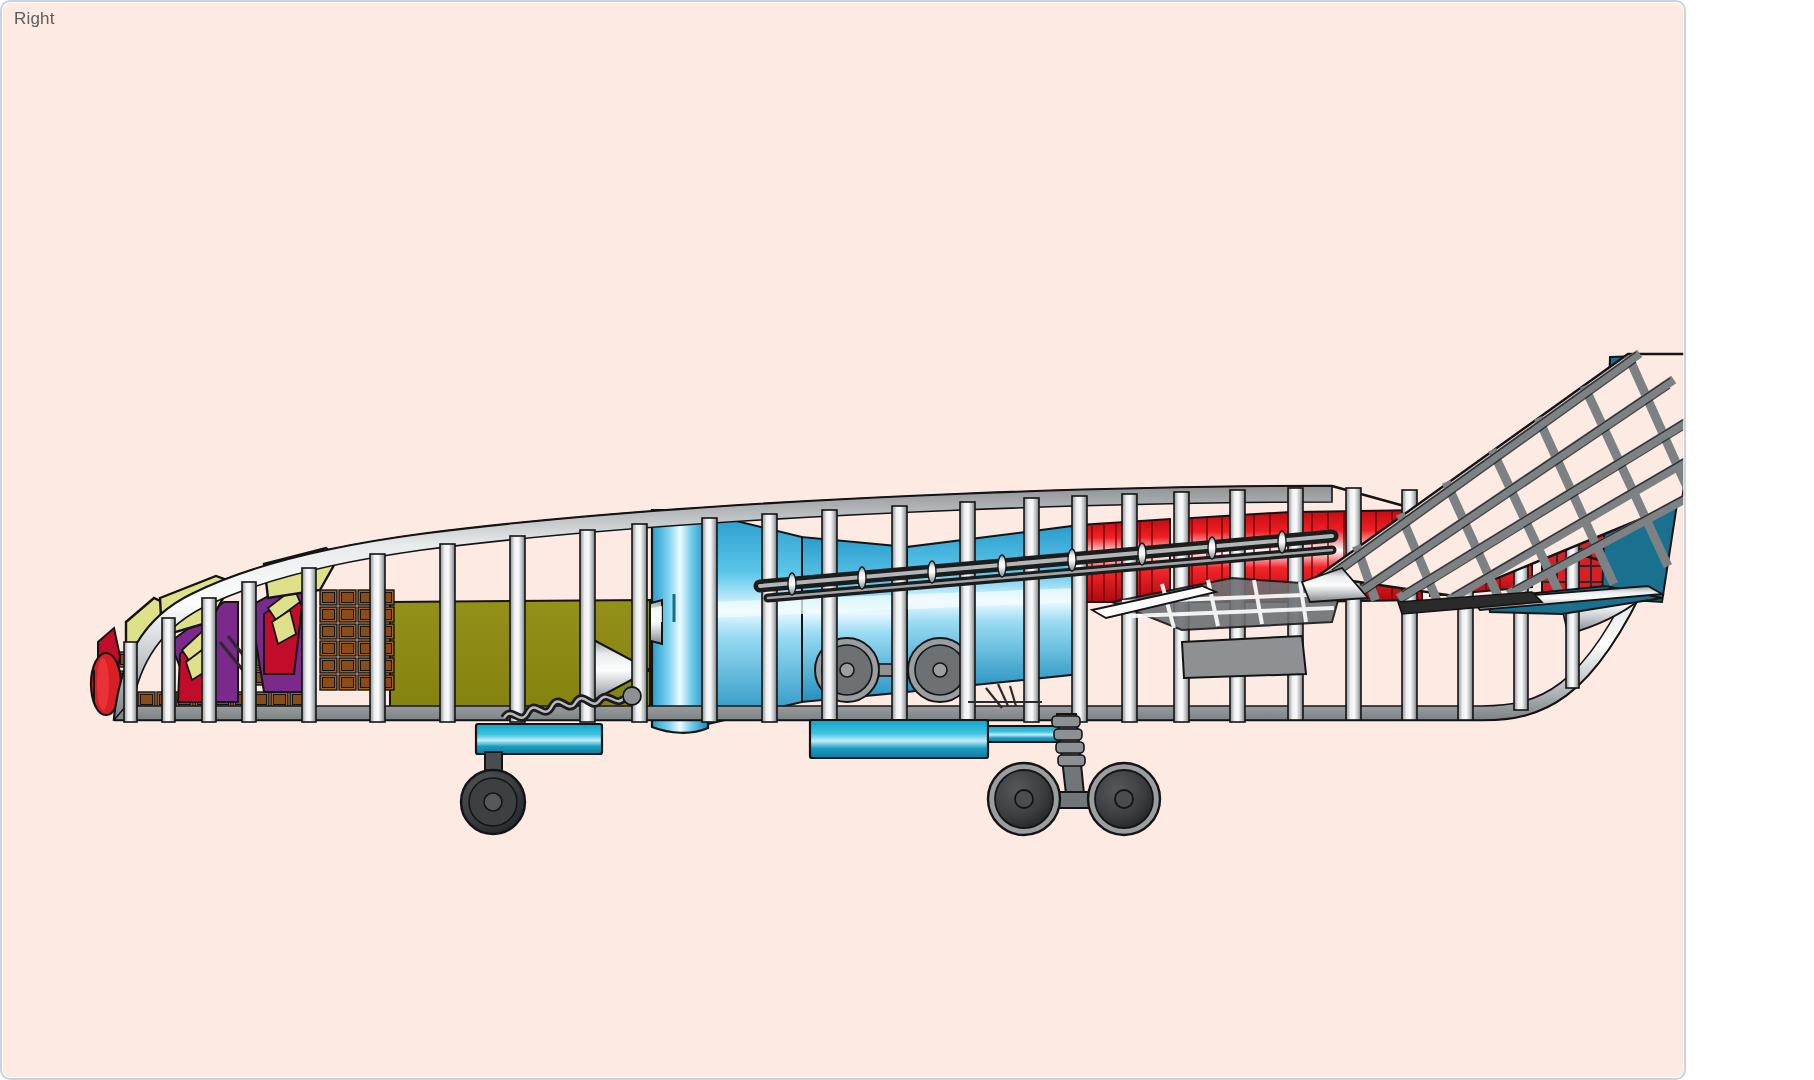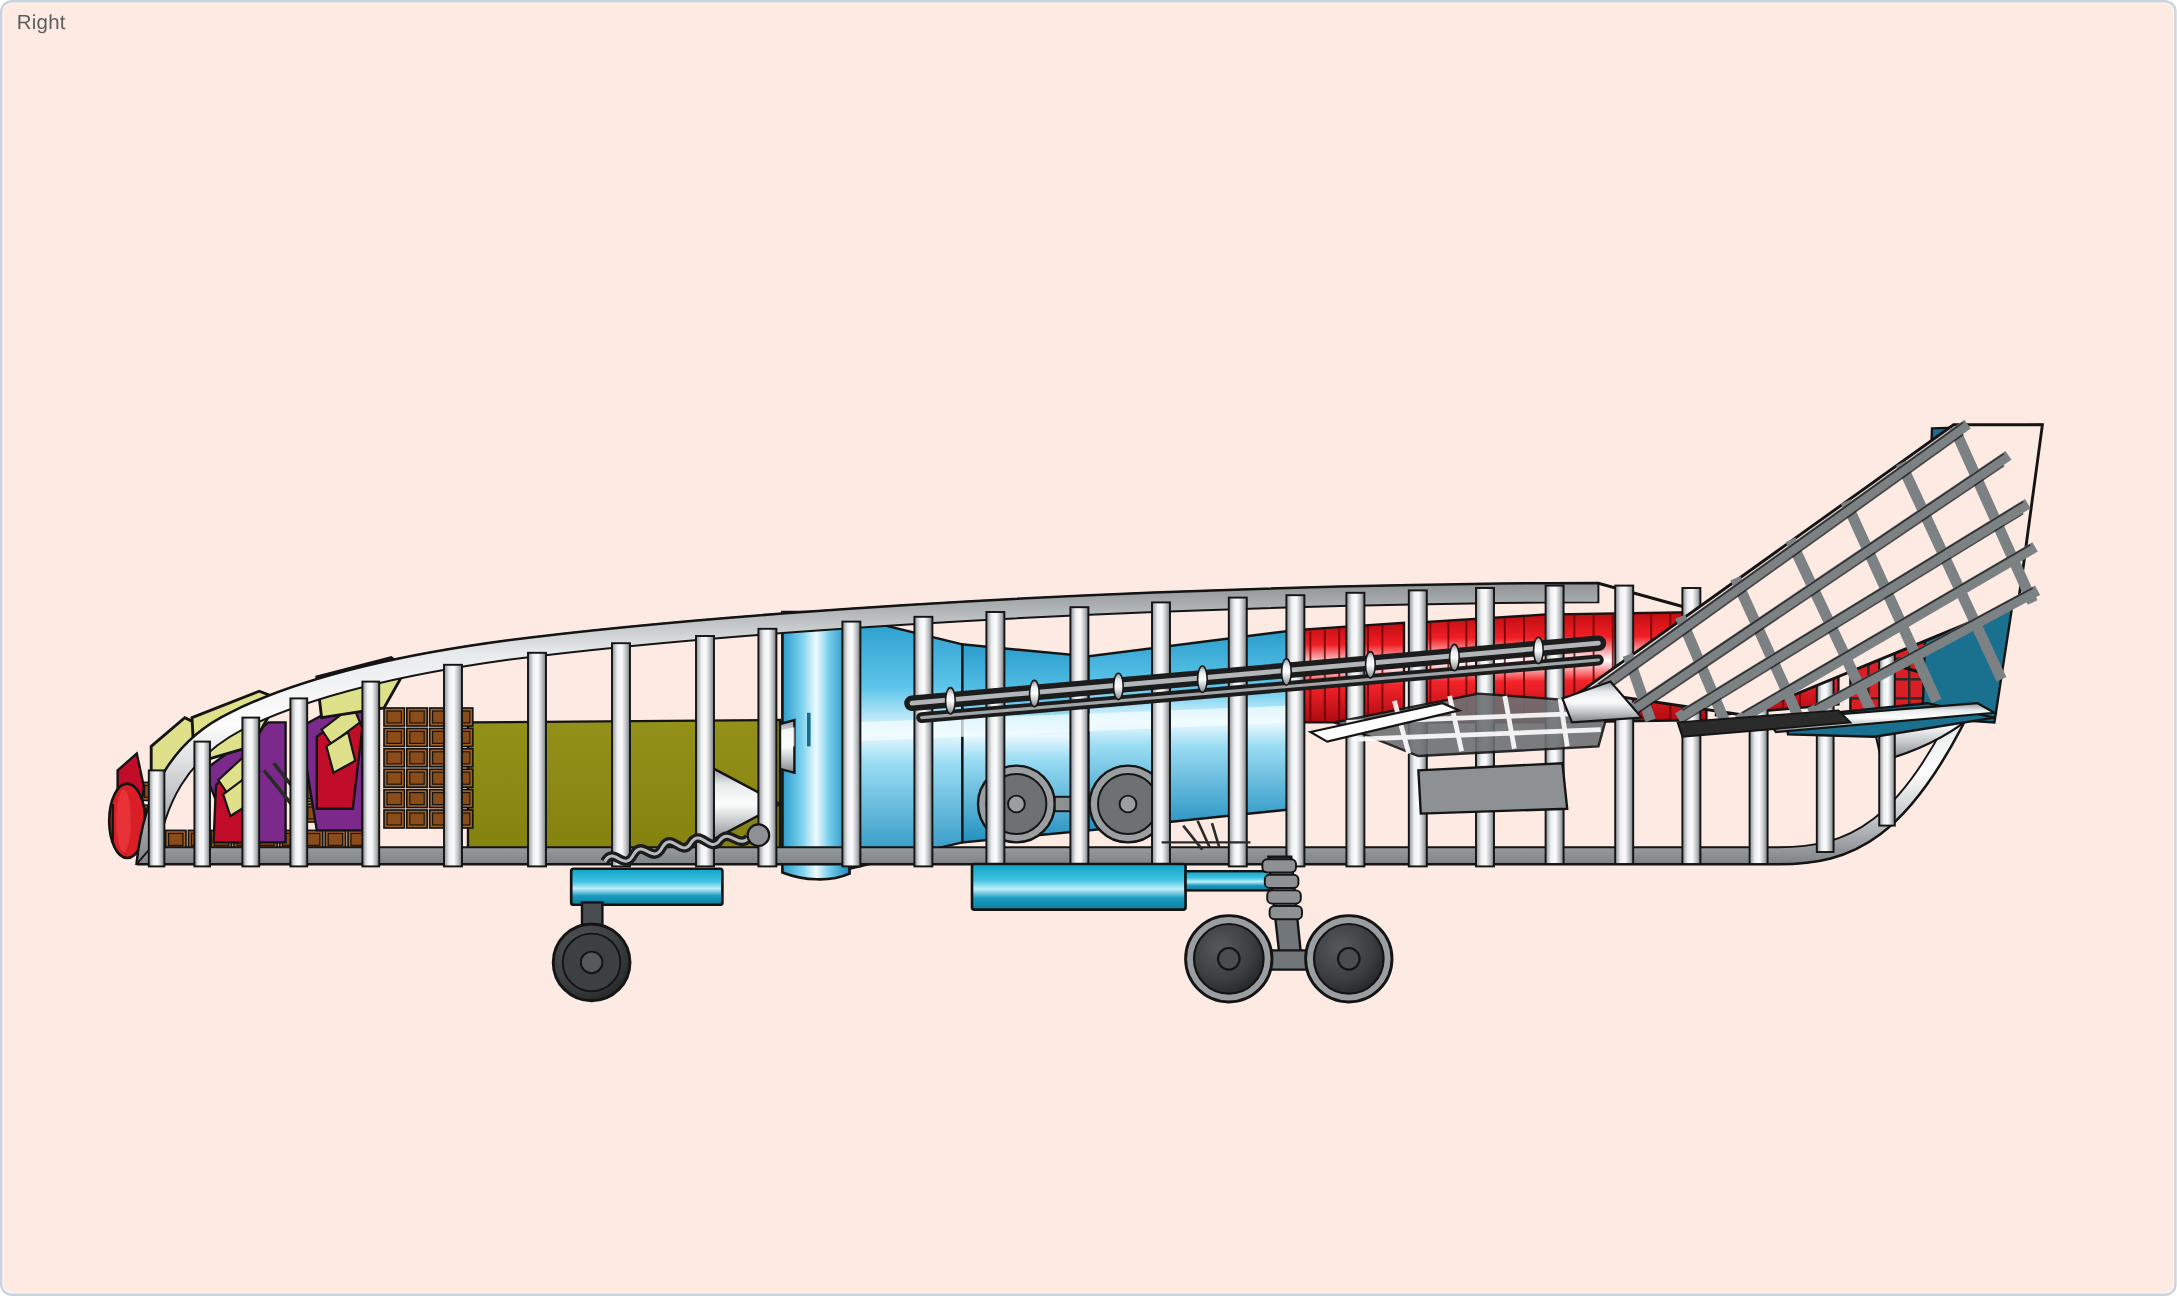--- a/index.html
+++ b/index.html
@@ -29,21 +29,21 @@
     z-index:40;
     user-select:none;
   }
 
   #stage{position:absolute;left:0;top:0;width:1814px;height:1080px;}
   svg#plane{display:block;width:1814px;height:1080px;}
 </style>
 </head>
 <body>
 
-<div id="viewport" style="background: rgb(253, 234, 227); border-color: rgb(201, 212, 221); width: 1814px; height: 1080px;">
+<div id="viewport" style="background: rgb(253, 234, 227); border-color: rgb(201, 212, 221); width: 1686px; height: 1080px;">
 
   <div id="orient-label">Right</div>
 
   <div id="stage">
   <svg id="plane" viewBox="0 0 1814 1080">
     <defs>
       <linearGradient id="gBlue" x1="0" y1="0" x2="0" y2="1">
         <stop offset="0%" stop-color="#2a9ccc"></stop>
         <stop offset="28%" stop-color="#5cc6ea"></stop>
         <stop offset="46%" stop-color="#eaf9ff"></stop>

